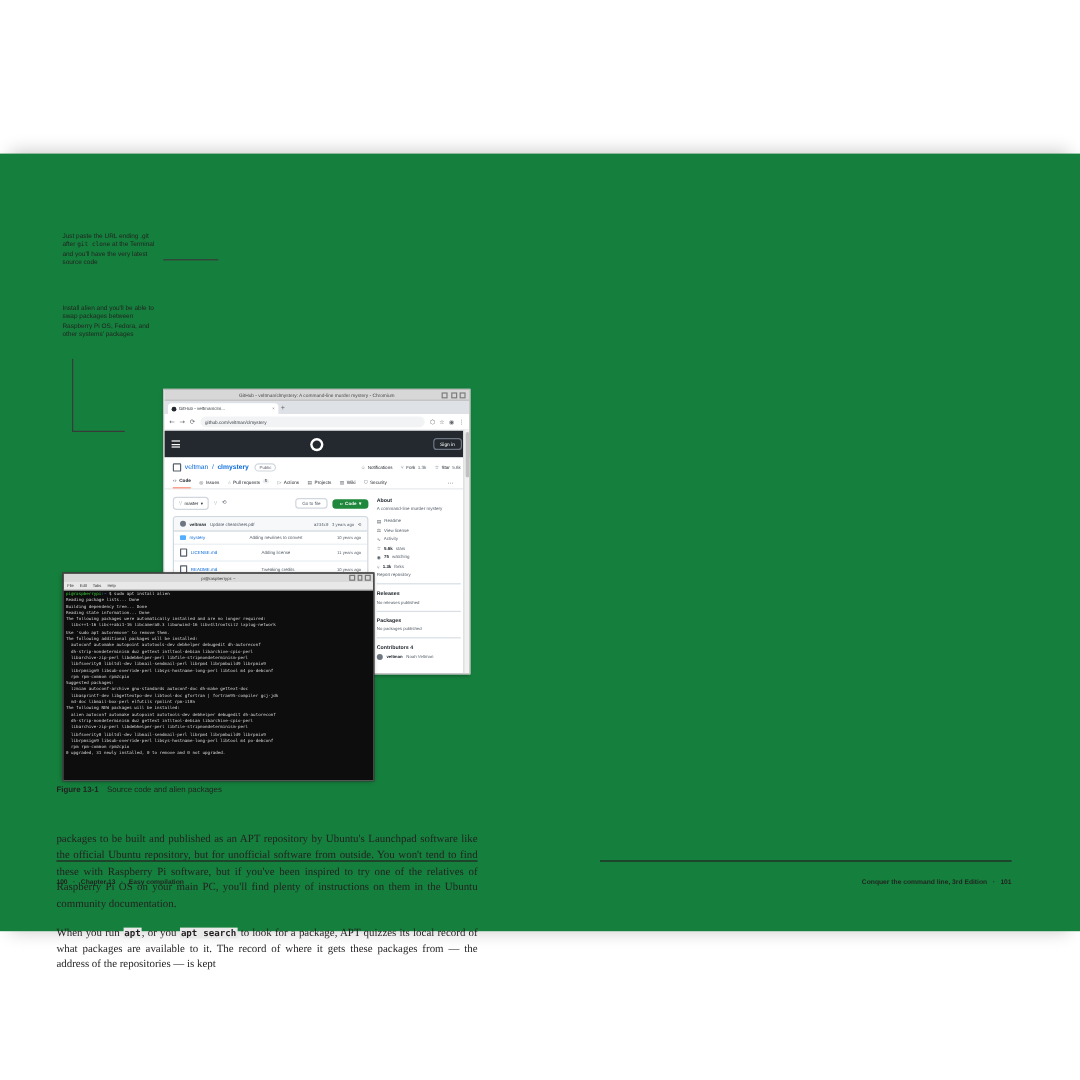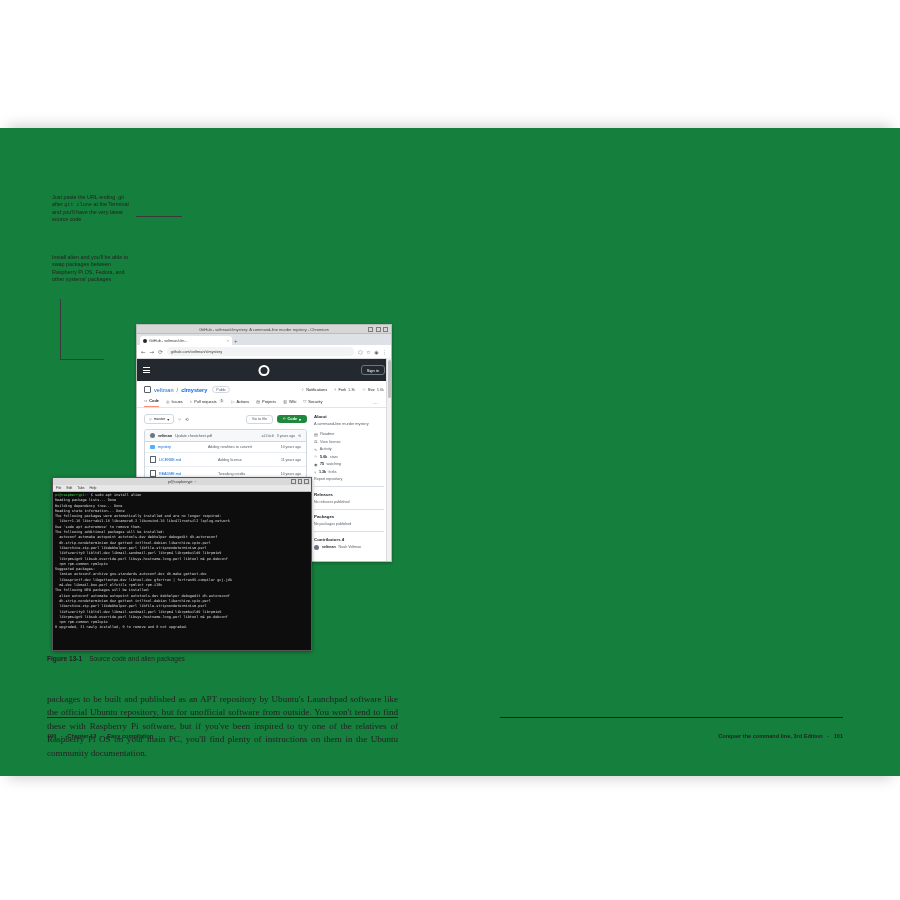--- a/index.html
+++ b/index.html
@@ -529,20 +529,21 @@
           </div>
       </div>
     </div>
 
     <div class="fig-caption">
       <span class="fnum">Figure 13-1</span><span class="ftext">Source code and alien packages</span>
     </div>
 
     <div class="col-left" style="top:565px;">
       <p class="body-p" id="lp0">packages to be built and published as an APT repository by Ubuntu's Launchpad software like the official Ubuntu repository, but for unofficial software from outside. You won't tend to find these with Raspberry Pi software, but if you've been inspired to try one of the relatives of Raspberry Pi OS on your main PC, you'll find plenty of instructions on them in the Ubuntu community documentation.</p>
+      <p class="body-p" id="lp1">When you run <code class="hl">apt</code>, or you <code class="hl">apt search</code> to look for a package, APT quizzes its local record of what packages are available to it. The record of where it gets these packages from — the address of the repositories — is kept</p>
     </div>
 
     <div class="footrule" style="left:47px;top:595px;width:0;"></div>
   </div>
 
   <div class="page right">
     
   </div>
 
   <div class="footrule" style="left:47px;top:589px;width:351px;"></div>

